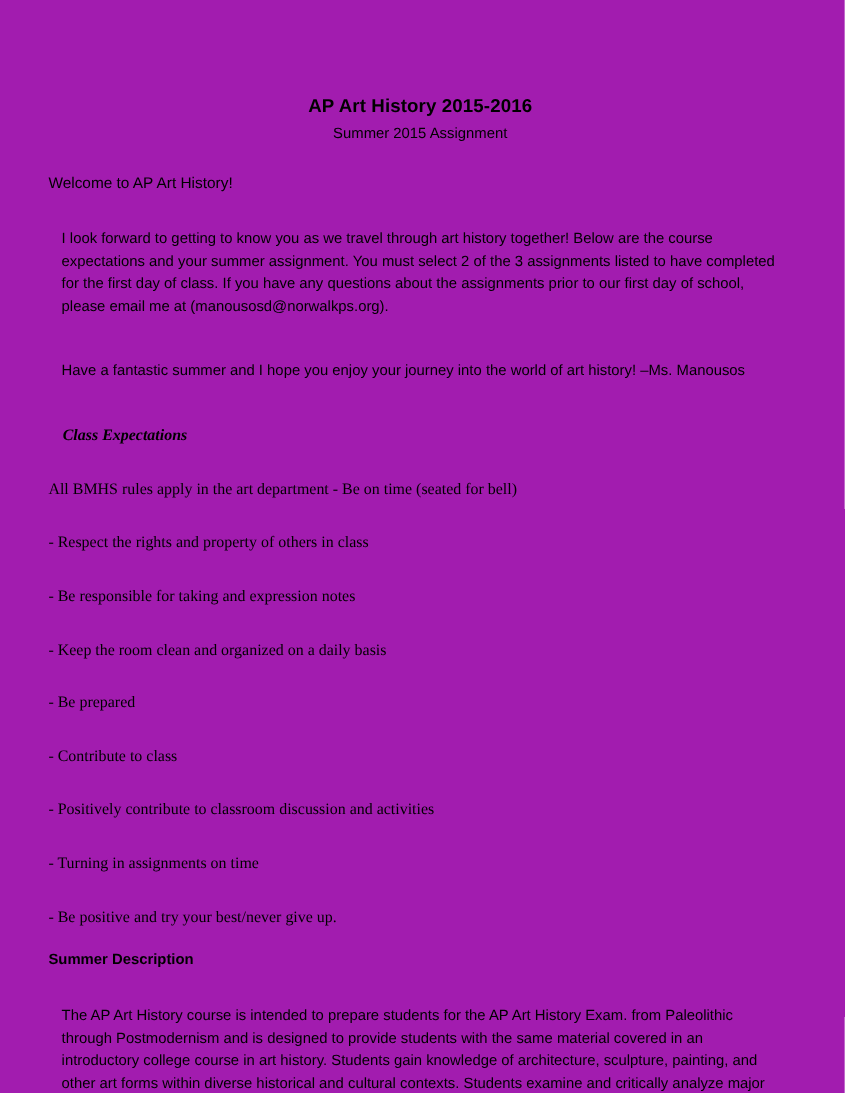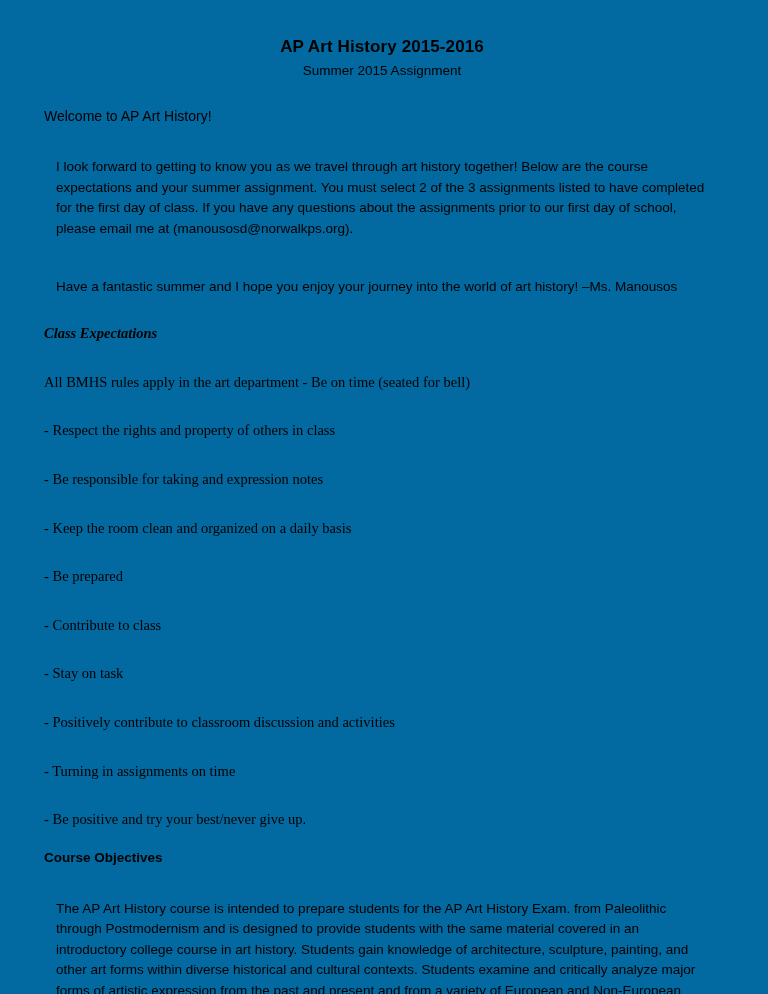--- a/index.html
+++ b/index.html
@@ -12,22 +12,22 @@
     height: 994px;
     font-family: "Liberation Sans", sans-serif;
     color: #000000;
     -webkit-font-smoothing: antialiased;
   }
   .page {
     position: relative;
     width: 768px;
     height: 994px;
     box-sizing: border-box;
-    padding: 36px 48px 0 44px;
-    background: #0369a1;
+    padding: 86px 48px 0 44px;
+    background: #a21caf;
   }
   .doc-title {
     text-align: center;
     font-size: 17px;
     font-weight: bold;
     line-height: 1.25;
     margin: 0;
     letter-spacing: 0.1px;
   }
   .doc-subtitle {
@@ -45,21 +45,21 @@
   .spacer-lg { height: 26px; }
   .spacer-md { height: 19px; }
   .spacer-sm { height: 14px; }
 
   .section-heading-serif {
     font-family: "Liberation Serif", serif;
     font-weight: bold;
     font-style: italic;
     font-size: 14.5px;
     line-height: 19px;
-    margin: 0;
+    margin: 13px;
   }
   .serif-list {
     font-family: "Liberation Serif", serif;
     font-size: 14.5px;
     line-height: 18.6px;
     margin: 0;
   }
   .serif-list div {
     white-space: pre-wrap;
     margin-top: 30px;
@@ -101,29 +101,28 @@
 
   <div class="section-heading-serif">Class Expectations</div>
 
   <div class="serif-list">
     <div>All BMHS rules apply in the art department - Be on time (seated for bell)</div>
     <div>- Respect the rights and property of others in class</div>
     <div>- Be responsible for taking and expression notes</div>
     <div>- Keep the room clean and organized on a daily basis</div>
     <div>- Be prepared</div>
     <div>- Contribute to class</div>
-    <div>- Stay on task</div>
     <div>- Positively contribute to classroom discussion and activities</div>
     <div>- Turning in assignments on time</div>
     <div>- Be positive and try your best/never give up.</div>
   </div>
 
   <div class="spacer-md"></div>
 
-  <div class="section-heading-sans">Course Objectives</div>
+  <div class="section-heading-sans">Summer Description</div>
 
   <div class="spacer-md"></div>
 
   <p class="para">The AP Art History course is intended to prepare students for the AP Art History Exam.   from Paleolithic through Postmodernism and is designed to provide students with the same material covered in an introductory college course in art history. Students gain knowledge of architecture, sculpture, painting, and other art forms within diverse historical and cultural contexts. Students examine and critically analyze major forms of artistic expression from the past and present and from a variety of European and Non-European cultures. In this course students engage in both visual and historical study about art and its contexts. Students develop an understanding of artworks in their context, considering issues of patronage, gender, politics, religion, ethnicity, and many others. Attention is given to the interpretation of a work of art based upon its intended use, audience, and the role of both the artist and work of art in a particular society. Throughout the study of Advanced Placement Art History students examine how and why the work looks the way it does, what it means within its particular context, and how and why it has this meaning.</p>
 
   <div class="spacer-sm"></div>
 
   <div class="section-heading-sans">Paleolithic</div>
 
 </div>

